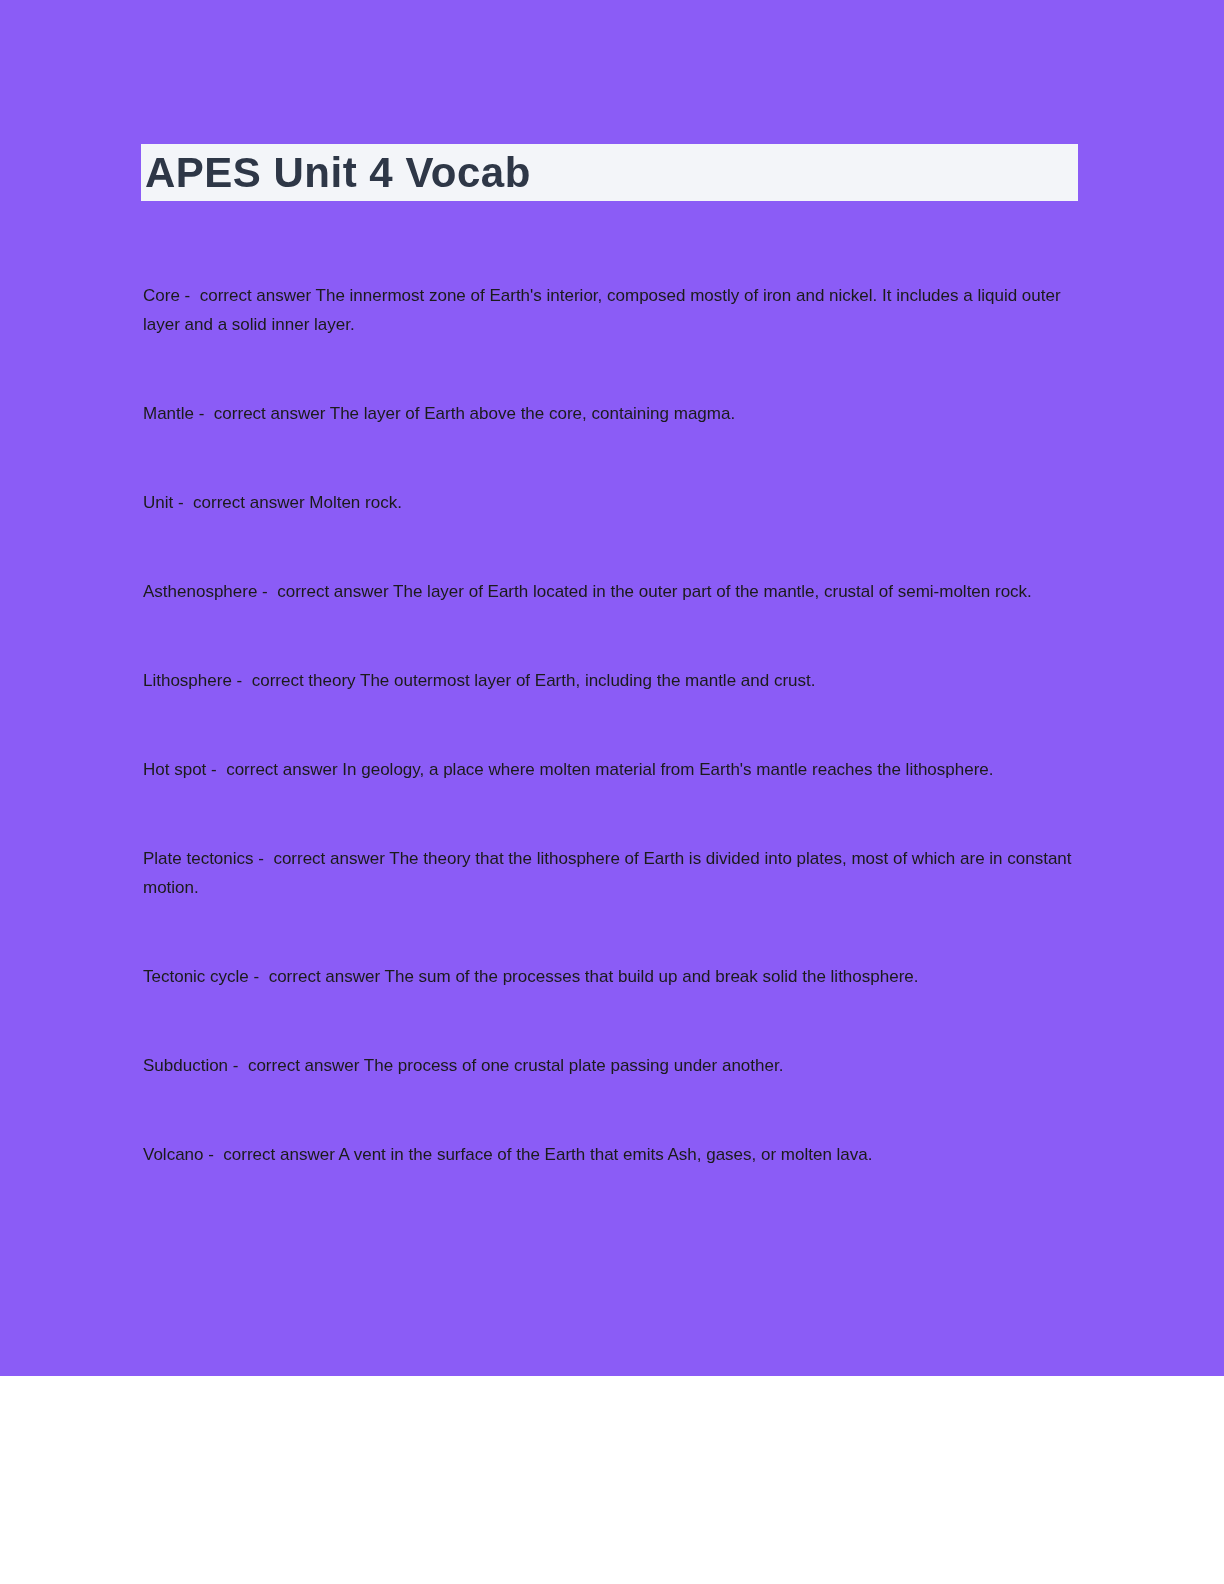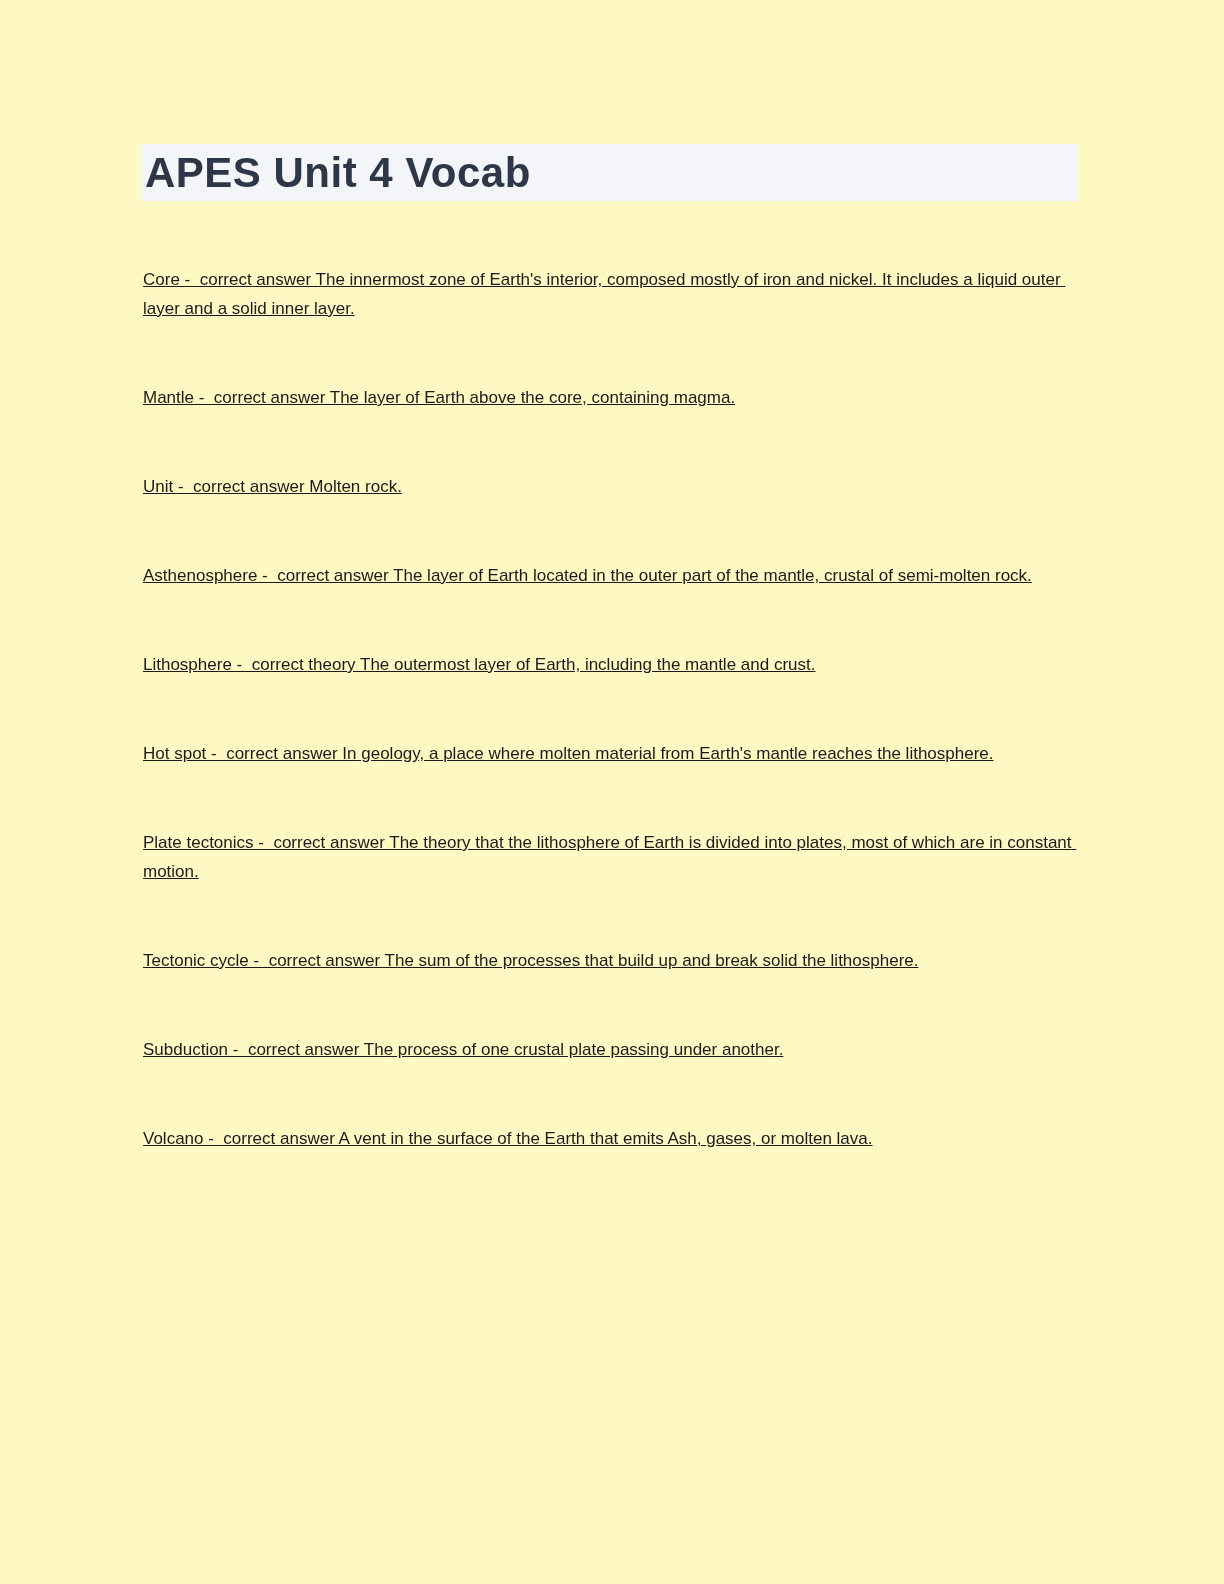--- a/index.html
+++ b/index.html
@@ -3,22 +3,22 @@
 <meta charset="utf-8">
 <style>
   html, body {
     margin: 0;
     padding: 0;
     background: #ffffff;
   }
   .page {
     position: relative;
     width: 1224px;
-    height: 1584px;
-    background: #fef9c3;
+    height: 1376px;
+    background: #8b5cf6;
     font-family: "Liberation Sans", sans-serif;
     overflow: hidden;
   }
   .title-bar {
     position: absolute;
     left: 141px;
     top: 144px;
     width: 937px;
     height: 57px;
     background: #f3f5f9;
@@ -31,26 +31,25 @@
     font-family: "Liberation Sans", sans-serif;
     font-weight: bold;
     font-size: 42px;
     letter-spacing: 0.5px;
     color: #2e3747;
     white-space: nowrap;
   }
   .content {
     position: absolute;
     left: 143px;
-    top: 265px;
+    top: 281px;
     width: 935px;
     color: #1b1b1b;
     font-size: 17px;
     line-height: 29px;
-    text-decoration: underline;
   }
   .entry {
     margin: 0 0 60px 0;
     white-space: pre-wrap;
   }
 </style>
 </head>
 <body>
 
 <div class="page">

